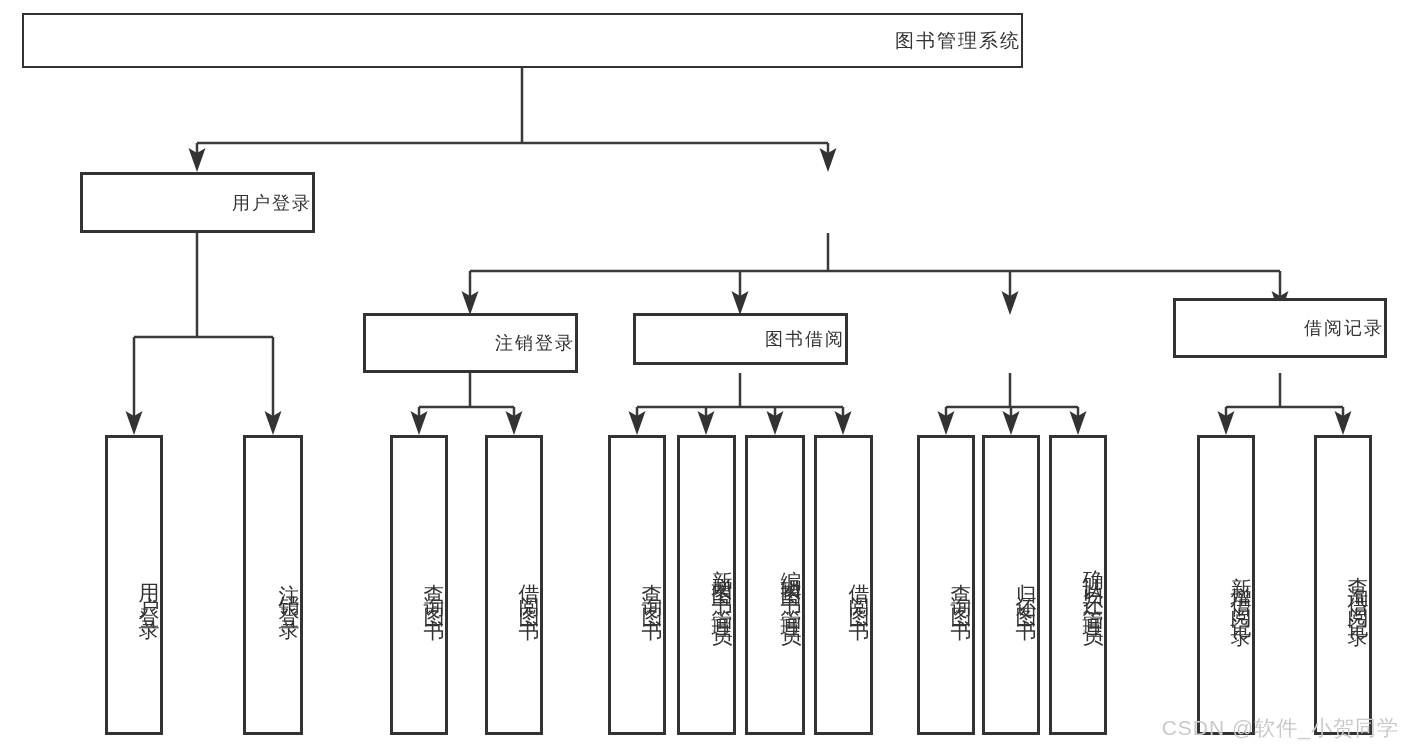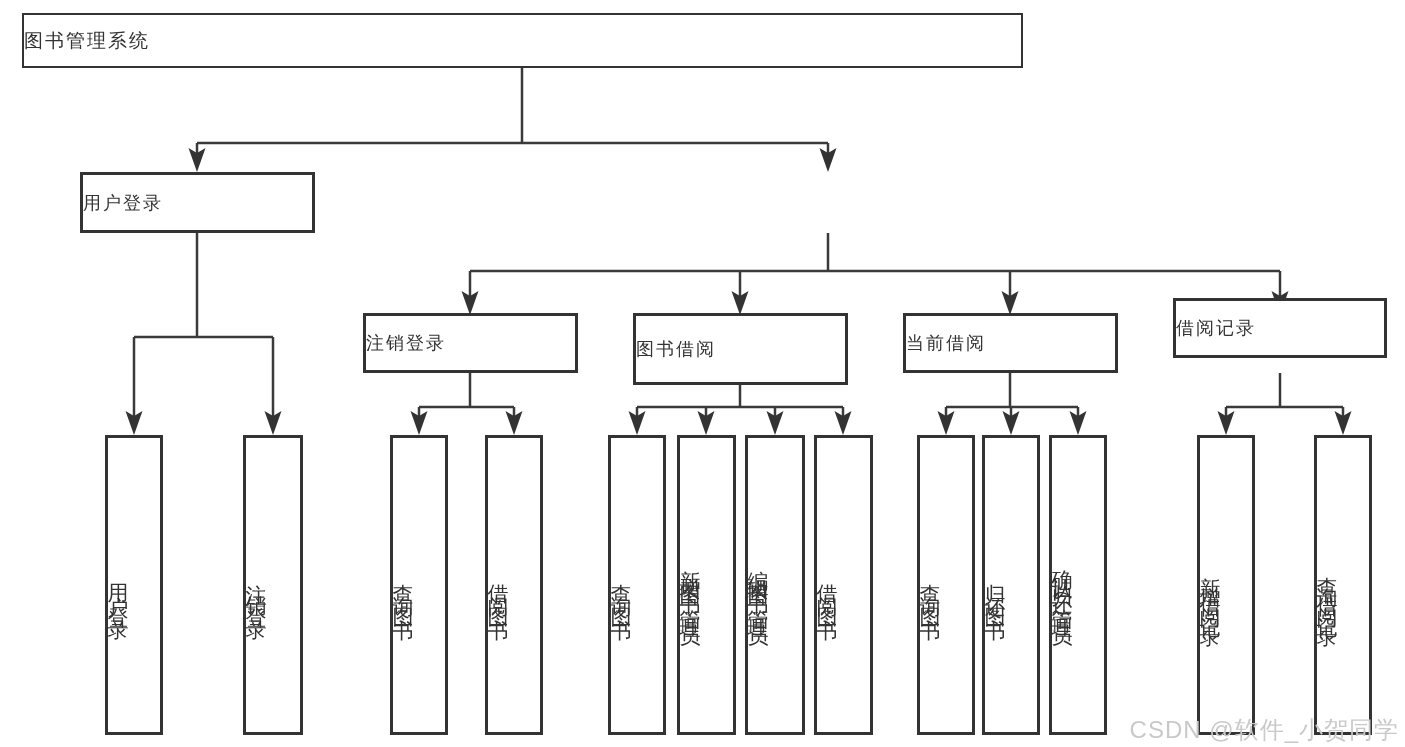--- a/index.html
+++ b/index.html
@@ -23,21 +23,21 @@
     pointer-events: none;
   }
   .node {
     position: absolute;
     box-sizing: border-box;
     background: #ffffff;
     border: 3px solid #333333;
     color: #333333;
     display: flex;
     align-items: center;
-    justify-content: flex-start;
+    justify-content: flex-end;
     text-align: center;
   }
   .node.root {
     border-width: 2px;
     font-size: 19px;
     letter-spacing: 2px;
   }
   .node.h-node {
     font-size: 18px;
     letter-spacing: 2px;
@@ -58,21 +58,21 @@
     padding-top: 8px;
   }
   .leaf .vtext.mid {
     letter-spacing: 10px;
     padding-top: 10px;
   }
   #watermark {
     position: absolute;
     right: 6px;
     top: 714px;
-    font-size: 24px;
+    font-size: 21px;
     color: #c9c9c9;
     letter-spacing: 1px;
     z-index: 5;
     white-space: nowrap;
   }
 </style>
 </head>
 <body>
 
 <div id="canvas">
@@ -147,25 +147,22 @@
     <span>图书管理系统</span>
   </div>
 
   <div class="node h-node" style="left:80px; top:172px; width:235px; height:61px;">
     <span>用户登录</span>
   </div>
 
   <div class="node h-node" style="left:363px; top:313px; width:215px; height:60px;">
     <span>注销登录</span>
   </div>
-  <div class="node h-node" style="left:633px; top:313px; width:215px; height:72px;">
+  <div class="node h-node" style="left:633px; top:313px; width:215px; height:52px;">
     <span>图书借阅</span>
-  </div>
-  <div class="node h-node" style="left:903px; top:313px; width:215px; height:60px;">
-    <span>当前借阅</span>
   </div>
   <div class="node h-node" style="left:1173px; top:298px; width:214px; height:60px;">
     <span>借阅记录</span>
   </div>
 
   <div class="node leaf" style="left:105px; top:435px; width:58px; height:300px;">
     <span class="vtext">用户登录</span>
   </div>
   <div class="node leaf" style="left:243px; top:435px; width:60px; height:300px;">
     <span class="vtext">注销登录</span>

